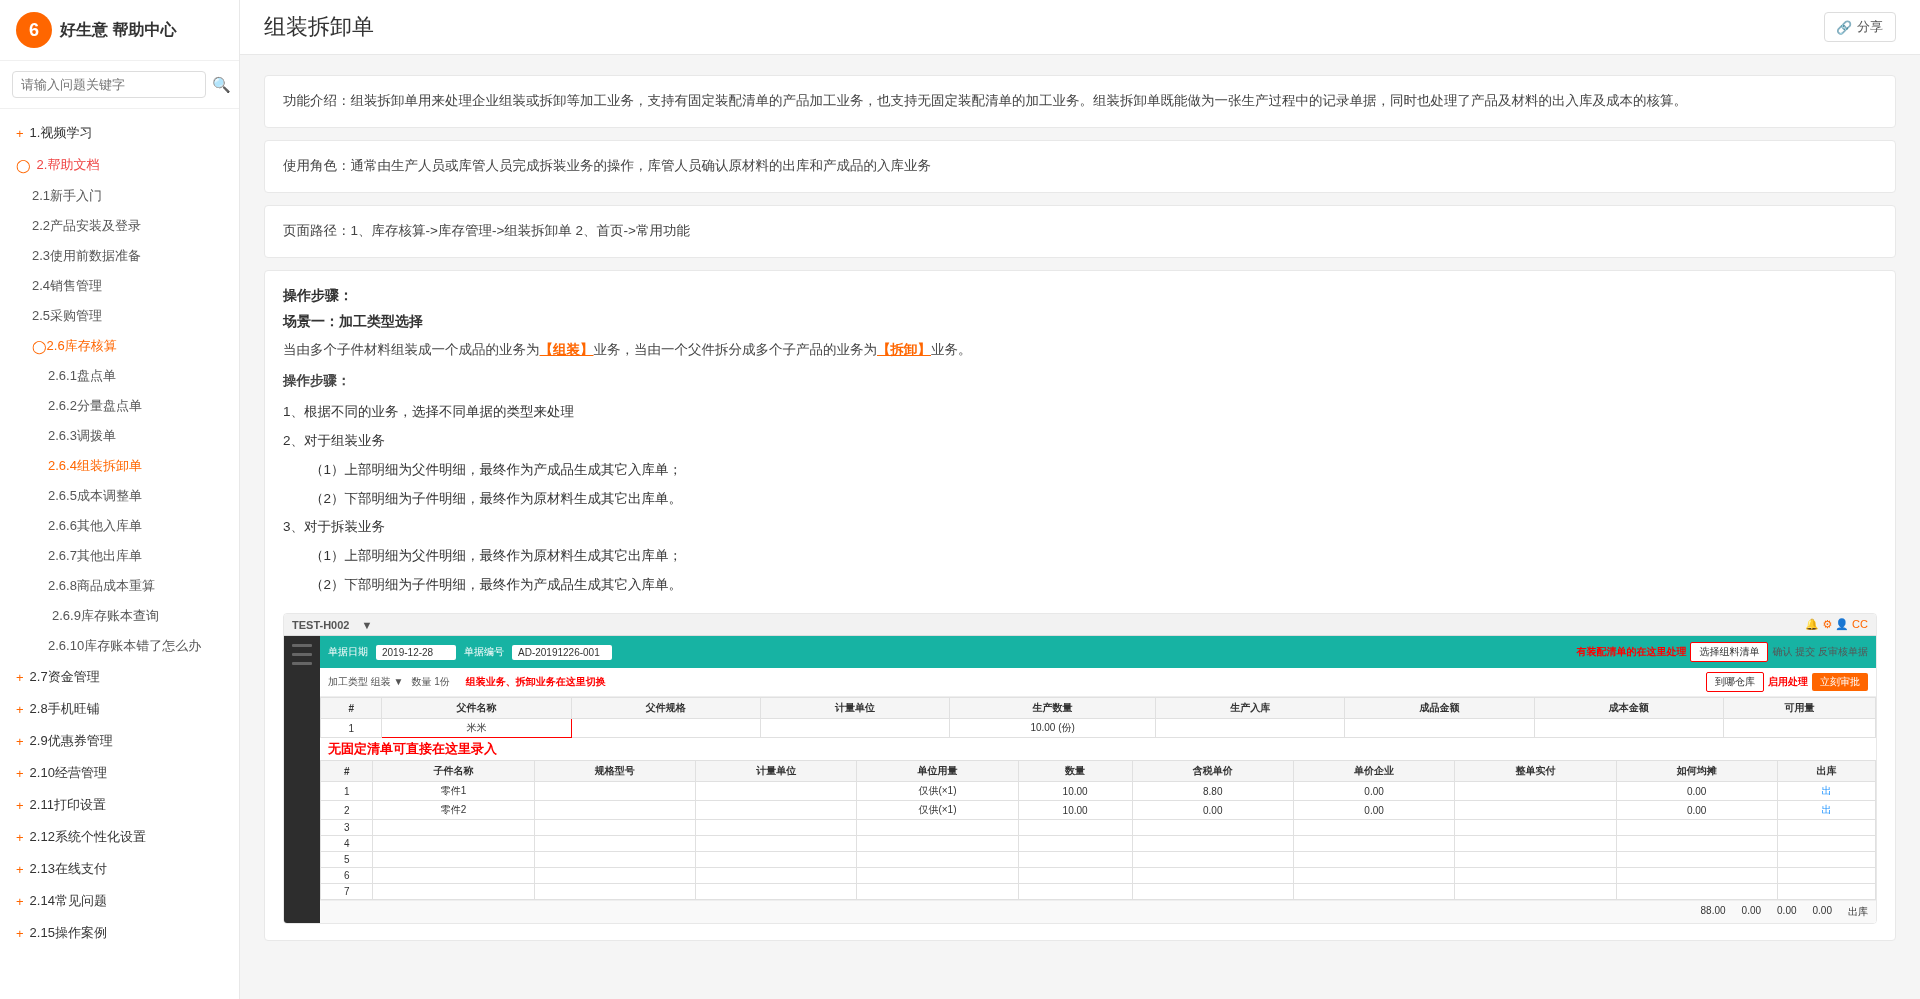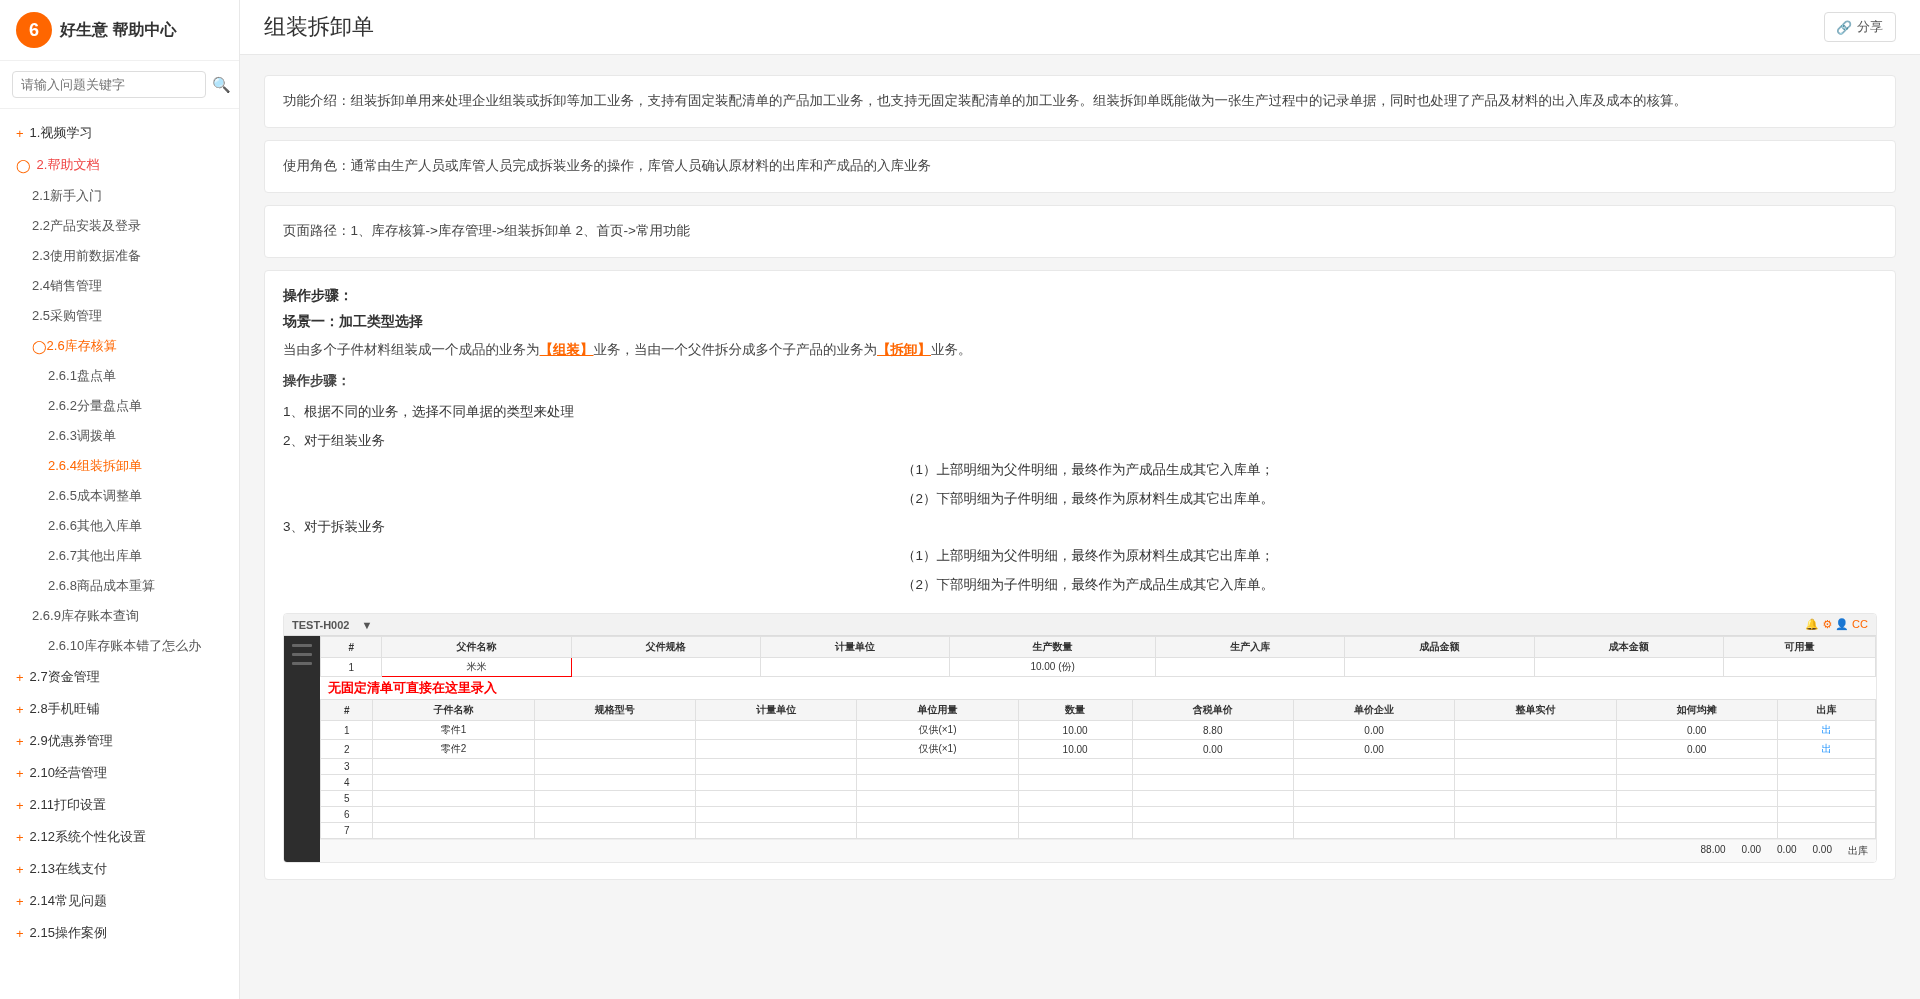--- a/index.html
+++ b/index.html
@@ -144,21 +144,21 @@
       background: #fff;
       border: 1px solid #e8e8e8;
       border-radius: 4px;
       padding: 16px 18px;
       margin-bottom: 12px;
     }
 
     .content-section p { margin-bottom: 8px; line-height: 1.7; font-size: 13.5px; color: #444; }
 
     .step-item { margin-bottom: 6px; line-height: 1.7; font-size: 13.5px; }
-    .sub-step { margin-left: 16px; text-align: center; }
+    .sub-step { margin-left: 27px; }
 
     
     .screenshot-container {
       background: #fff;
       border: 1px solid #e8e8e8;
       border-radius: 4px;
       overflow: hidden;
       margin-top: 12px;
     }
 
@@ -227,21 +227,21 @@
       </div>
     <div class="nav-sub-item" style="padding-left:48px;">
         <span>2.6.6其他入库单</span>
       </div>
     <div class="nav-sub-item" style="padding-left:48px;">
         <span>2.6.7其他出库单</span>
       </div>
     <div class="nav-sub-item" style="padding-left:48px;">
         <span>2.6.8商品成本重算</span>
       </div>
-    <div class="nav-sub-item" style="padding-left:32px;">
+    <div class="nav-sub-item" style="padding-left:52px;">
         <span>2.6.9库存账本查询</span>
       </div>
     <div class="nav-sub-item" style="padding-left:48px;">
         <span>2.6.10库存账本错了怎么办</span>
       </div>
 
     <div class="nav-group-item">
       <span class="plus-icon">+</span>
       <span>2.7资金管理</span>
     </div>
@@ -332,21 +332,47 @@
 
           <div style="width:36px;background:#2d2d2d;flex-shrink:0;display:flex;flex-direction:column;align-items:center;padding-top:8px;gap:6px;">
             <div style="width:20px;height:3px;background:#666;border-radius:1px;"></div>
             <div style="width:20px;height:3px;background:#666;border-radius:1px;"></div>
             <div style="width:20px;height:3px;background:#666;border-radius:1px;"></div>
           </div>
 
           <div style="flex:1;overflow:hidden;">
 
 
-
+            <div style="background:#17b3a3;padding:6px 8px;display:flex;align-items:center;gap:8px;flex-wrap:wrap;position:relative;">
+              <span style="color:#fff;font-size:10px;">单据日期</span>
+              <span style="background:#fff;padding:2px 6px;font-size:10px;border-radius:2px;min-width:80px;">2019-12-28</span>
+              <span style="color:#fff;font-size:10px;">单据编号</span>
+              <span style="background:#fff;padding:2px 6px;font-size:10px;border-radius:2px;min-width:100px;">AD-20191226-001</span>
+              <div style="flex:1;"></div>
+
+              <div style="position:relative;display:flex;align-items:center;gap:4px;">
+                <span style="color:red;font-size:10px;font-weight:bold;">有装配清单的在这里处理</span>
+                <span style="border:1.5px solid red;background:#fff;padding:2px 8px;font-size:10px;border-radius:2px;color:#333;">选择组料清单</span>
+                <span style="color:#555;font-size:10px;">确认 提交 反审核单据</span>
+              </div>
+            </div>
+
+            <div style="background:#fff;padding:4px 8px;display:flex;align-items:center;gap:8px;border-bottom:1px solid #eee;position:relative;">
+              <span style="font-size:10px;color:#555;">加工类型 组装 ▼</span>
+              <span style="font-size:10px;color:#555;">数量 1份</span>
+
+              <span style="color:red;font-size:10px;font-weight:bold;margin-left:8px;">组装业务、拆卸业务在这里切换</span>
+              <div style="flex:1;"></div>
+
+              <div style="display:flex;align-items:center;gap:4px;">
+                <span style="border:1.5px solid red;background:#fff;padding:2px 8px;font-size:10px;border-radius:2px;">到哪仓库</span>
+                <span style="color:red;font-size:10px;font-weight:bold;">启用处理</span>
+                <span style="background:#ff6600;color:#fff;padding:2px 8px;font-size:10px;border-radius:2px;">立刻审批</span>
+              </div>
+            </div>
 
             <div style="padding:0;overflow-x:auto;">
               <table class="mock-table">
                 <thead>
                   <tr>
                     <th>#</th>
                       <th>父件名称</th>
                       <th>父件规格</th>
                       <th>计量单位</th>
                       <th>生产数量</th>

